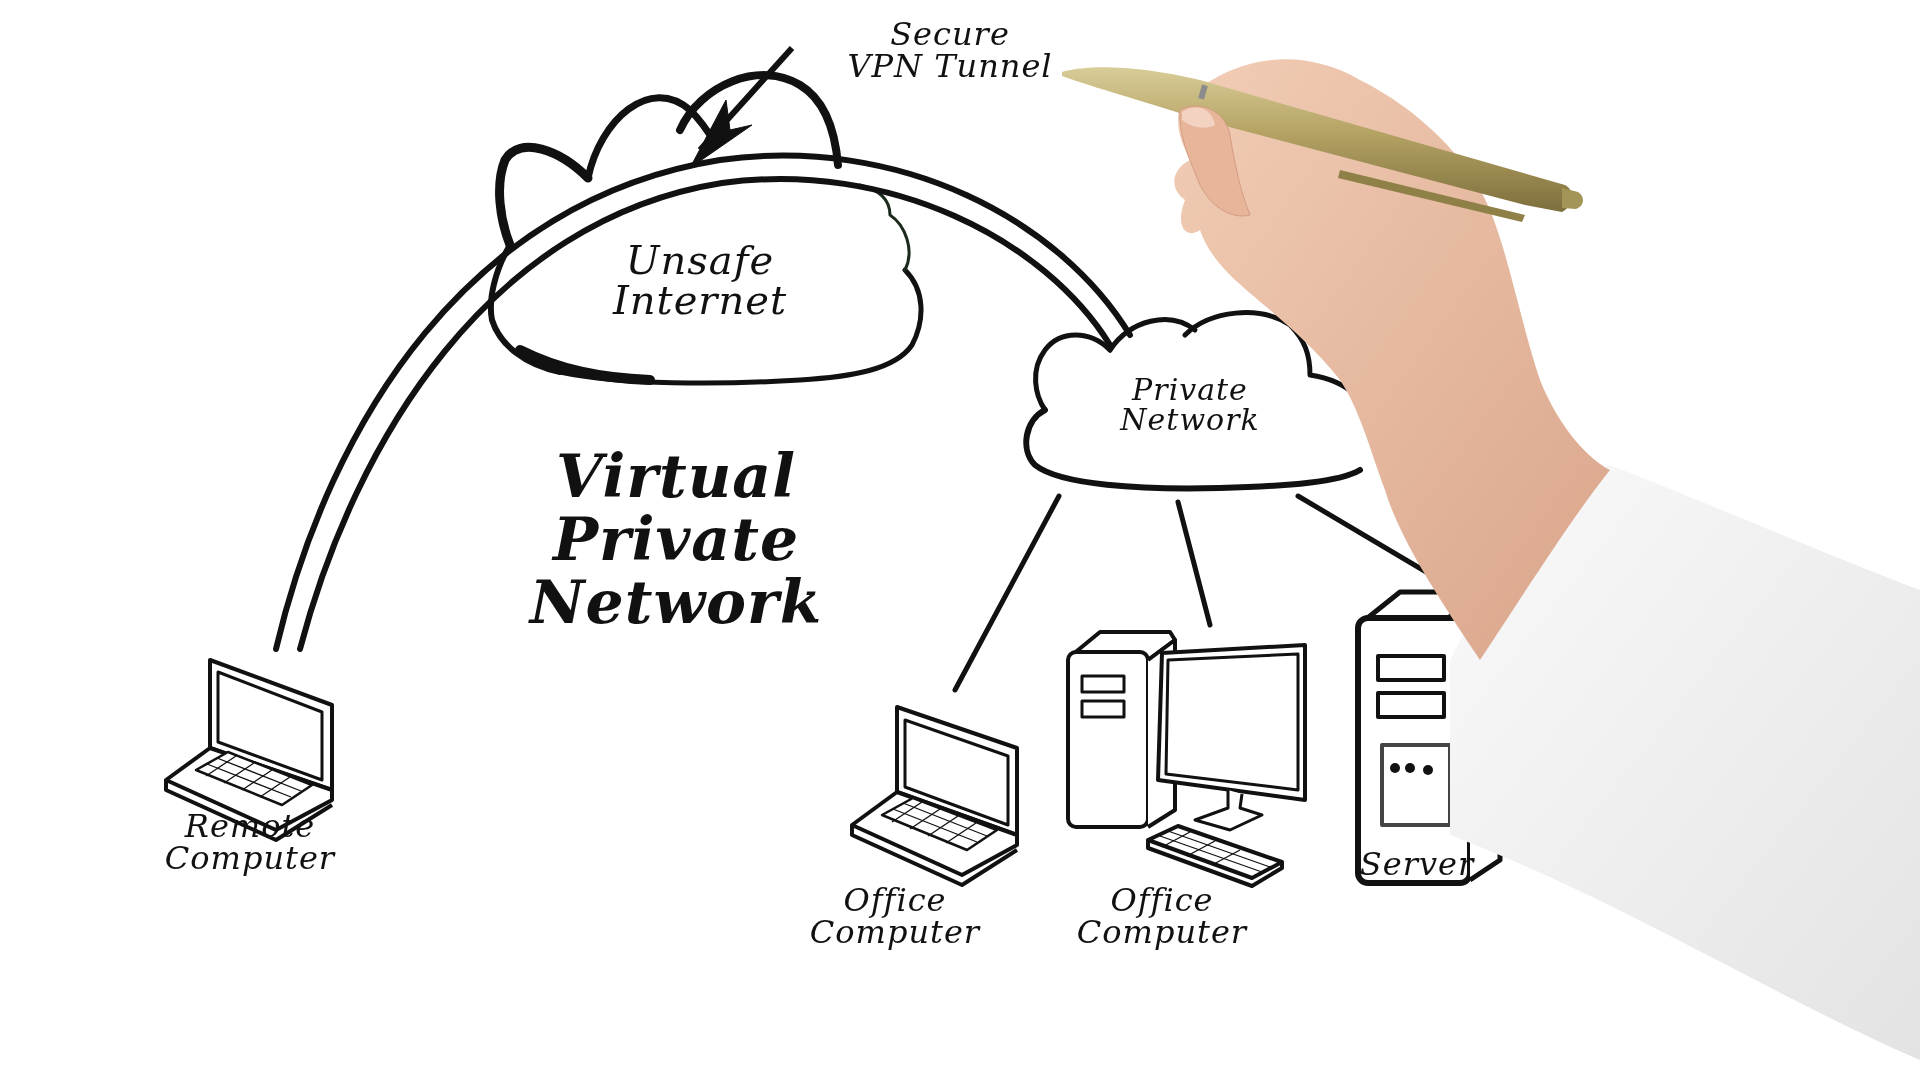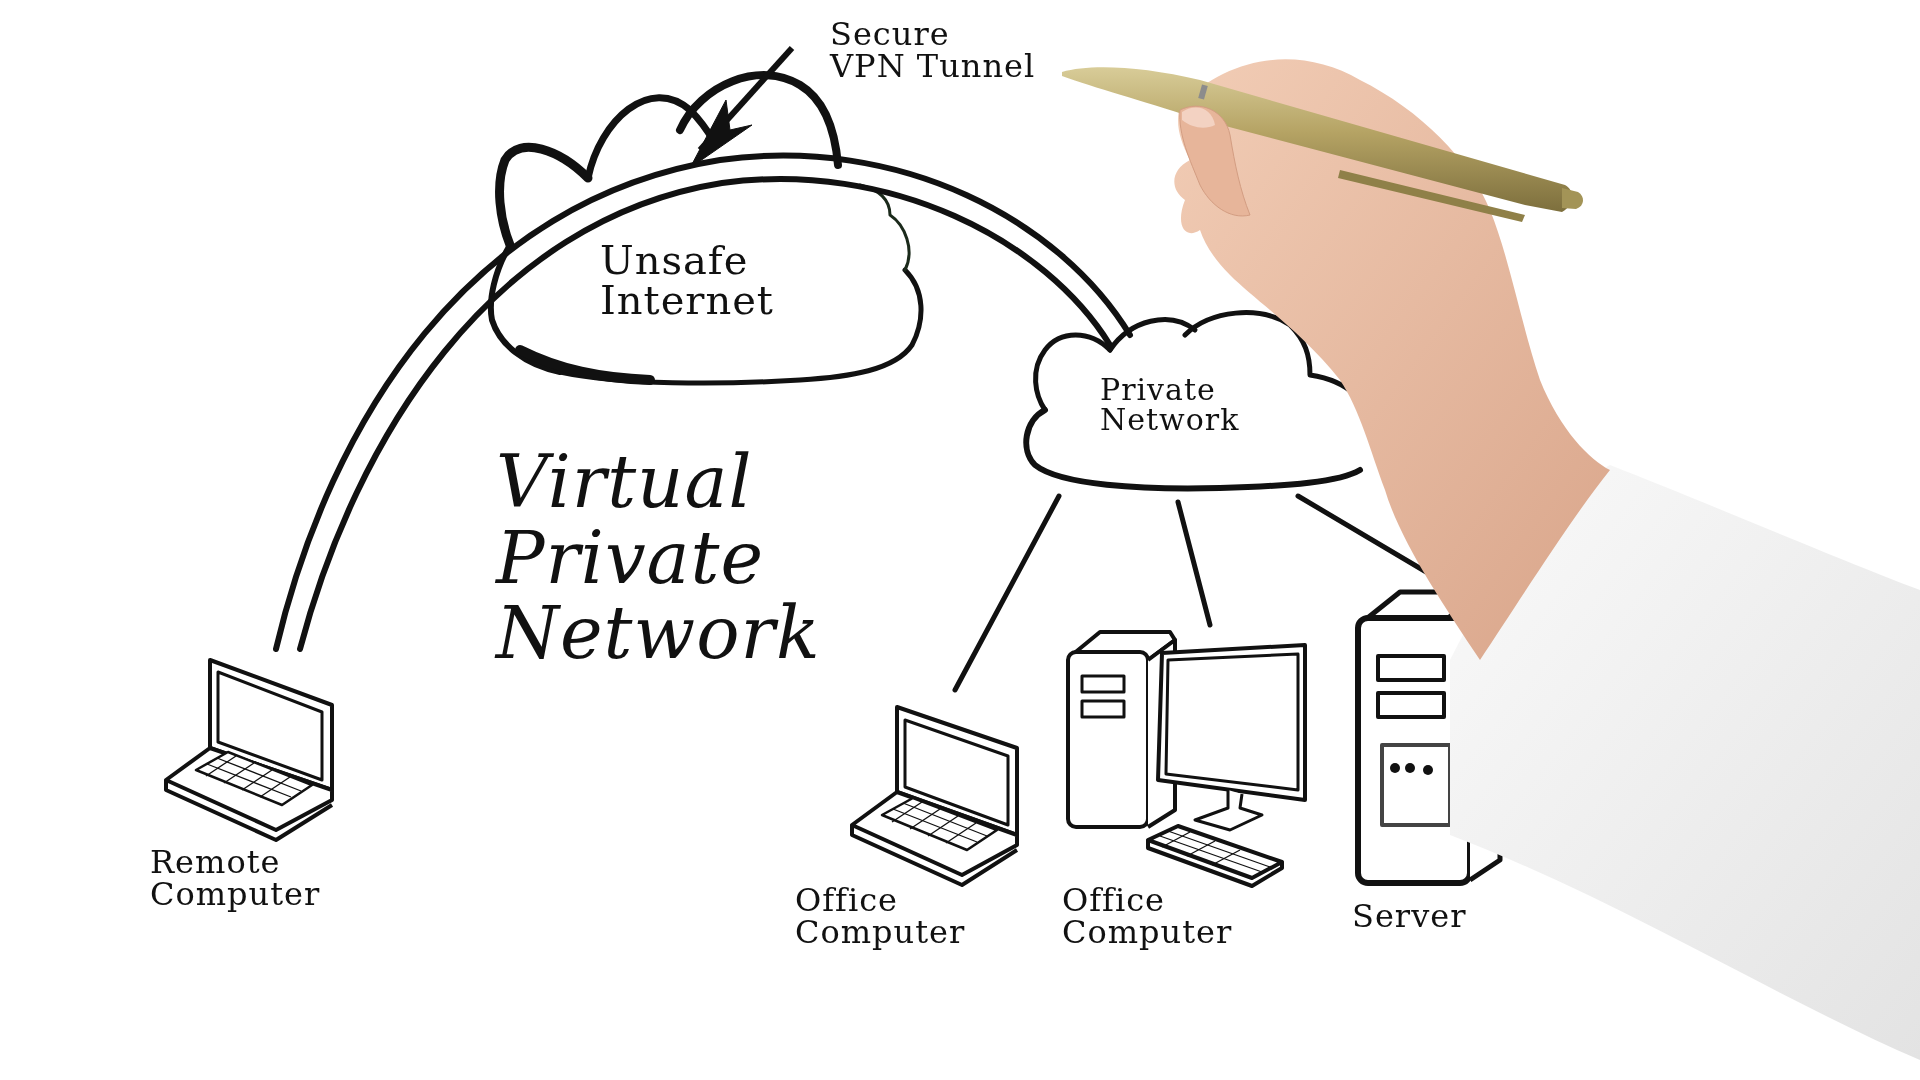--- a/index.html
+++ b/index.html
@@ -3,28 +3,28 @@
 <meta charset="utf-8">
 <style>
   html, body { margin: 0; padding: 0; }
   body {
     width: 1920px; height: 1080px; overflow: hidden;
     background: #ffffff; position: relative;
     font-family: "DejaVu Serif", serif;
   }
   #canvas { position: absolute; left: 0; top: 0; width: 1920px; height: 1080px; }
   .hand-label {
-    position: absolute; 
-    font-family: "DejaVu Serif", serif; 
+    position: absolute; text-align: center;
+    font-family: "DejaVu Serif", serif; font-style: italic;
     color: #111111; line-height: 1.0; white-space: pre-line;
   }
   .small-label { font-size: 32px; letter-spacing: 1px; }
   .title-label {
-    font-size: 72px; font-weight: normal; font-style: italic;
-    text-align: left; line-height: 1.05; letter-spacing: 1px;
+    font-size: 60px; font-weight: bold; font-style: italic;
+    text-align: center; line-height: 1.05; letter-spacing: 1px;
   }
 </style>
 </head>
 <body>
 
 <svg id="canvas" viewBox="0 0 1920 1080" xmlns="http://www.w3.org/2000/svg">
   <defs>
     <linearGradient id="penGrad" x1="0" y1="0" x2="0" y2="1">
       <stop offset="0" stop-color="#d8cc98"></stop>
       <stop offset="0.45" stop-color="#b5a364"></stop>
@@ -155,22 +155,22 @@
 <div class="hand-label small-label" style="left:600px; top:240px; width:200px; font-size:40px;">Unsafe
 Internet</div>
 
 <div class="hand-label small-label" style="left:1100px; top:375px; width:180px; font-size:30px;">Private
 Network</div>
 
 <div class="hand-label title-label" style="left:496px; top:445px; width:360px;">Virtual
 Private
 Network</div>
 
-<div class="hand-label small-label" style="left:150px; top:846px; width:200px;">Remote
+<div class="hand-label small-label" style="left:150px; top:810px; width:200px;">Remote
 Computer</div>
 
 <div class="hand-label small-label" style="left:795px; top:884px; width:200px;">Office
 Computer</div>
 
 <div class="hand-label small-label" style="left:1062px; top:884px; width:200px;">Office
 Computer</div>
 
-<div class="hand-label small-label" style="left:1352px; top:900px; width:130px;">Server</div>
+<div class="hand-label small-label" style="left:1352px; top:848px; width:130px;">Server</div>
 
 </body></html>

